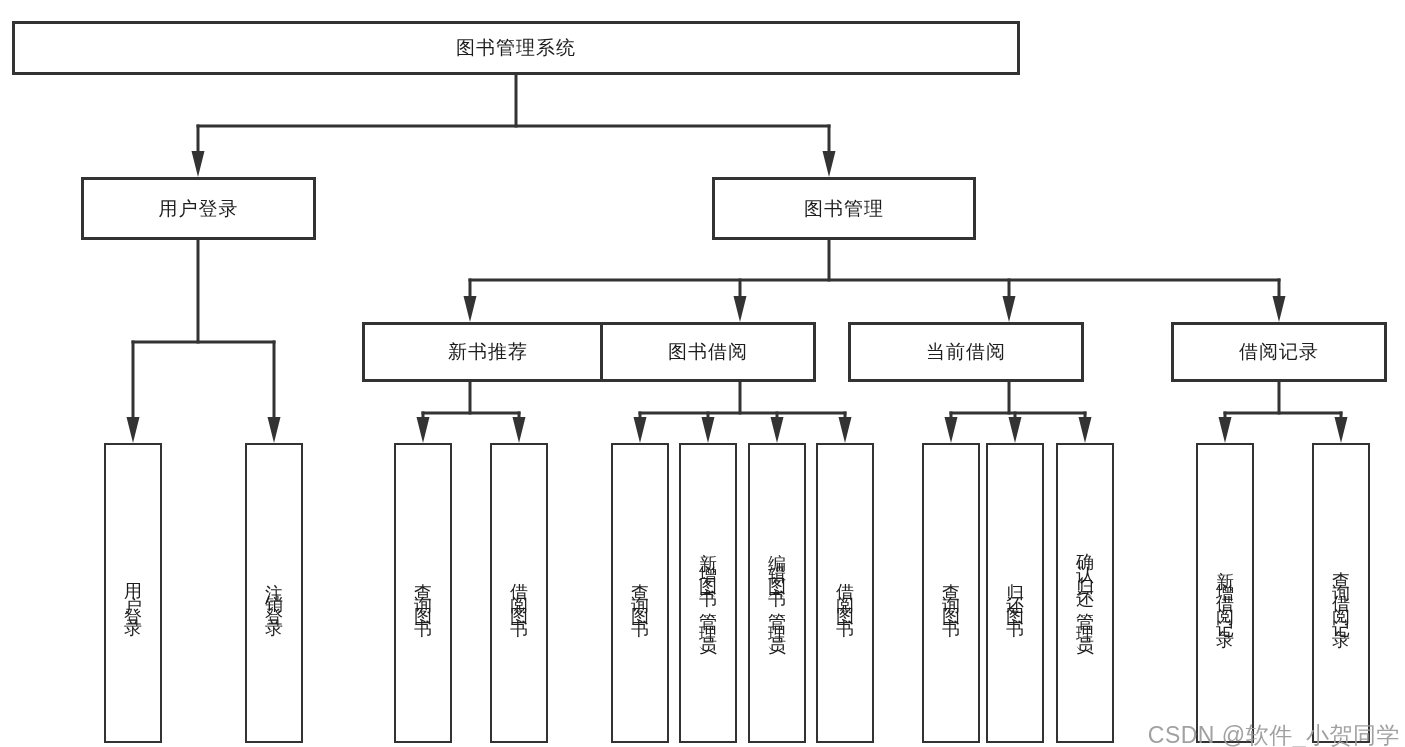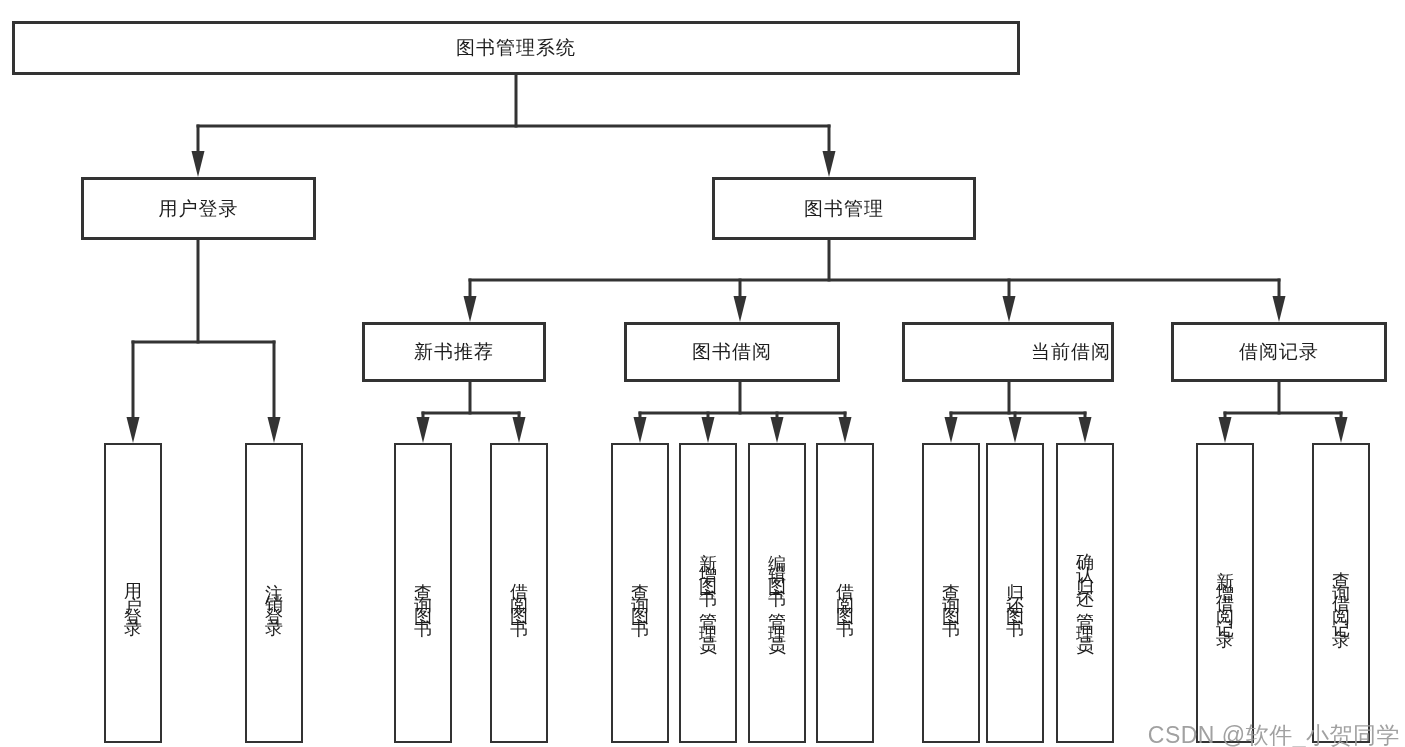--- a/index.html
+++ b/index.html
@@ -116,27 +116,27 @@
     <span>图书管理系统</span>
   </div>
 
   <div class="box" style="left:81px;top:170px;width:235px;height:63px;">
     <span>用户登录</span>
   </div>
   <div class="box" style="left:712px;top:170px;width:264px;height:63px;">
     <span>图书管理</span>
   </div>
 
-  <div class="box" style="left:362px;top:315px;width:184px;height:60px;">
+  <div class="box" style="left:362px;top:315px;width:252px;height:60px;">
     <span>新书推荐</span>
   </div>
-  <div class="box" style="left:624px;top:315px;width:216px;height:60px;">
+  <div class="box" style="left:600px;top:315px;width:216px;height:60px;">
     <span>图书借阅</span>
   </div>
-  <div class="box" style="left:902px;top:315px;width:212px;height:60px;justify-content:flex-end;">
+  <div class="box" style="left:848px;top:315px;width:236px;height:60px;">
     <span>当前借阅</span>
   </div>
   <div class="box" style="left:1171px;top:315px;width:216px;height:60px;justify-content:center;">
     <span>借阅记录</span>
   </div>
 
   <div class="box leaf" style="left:104px;top:436px;width:58px;height:300px;">
     <span class="vtxt">用户登录</span>
   </div>
   <div class="box leaf" style="left:245px;top:436px;width:58px;height:300px;">

